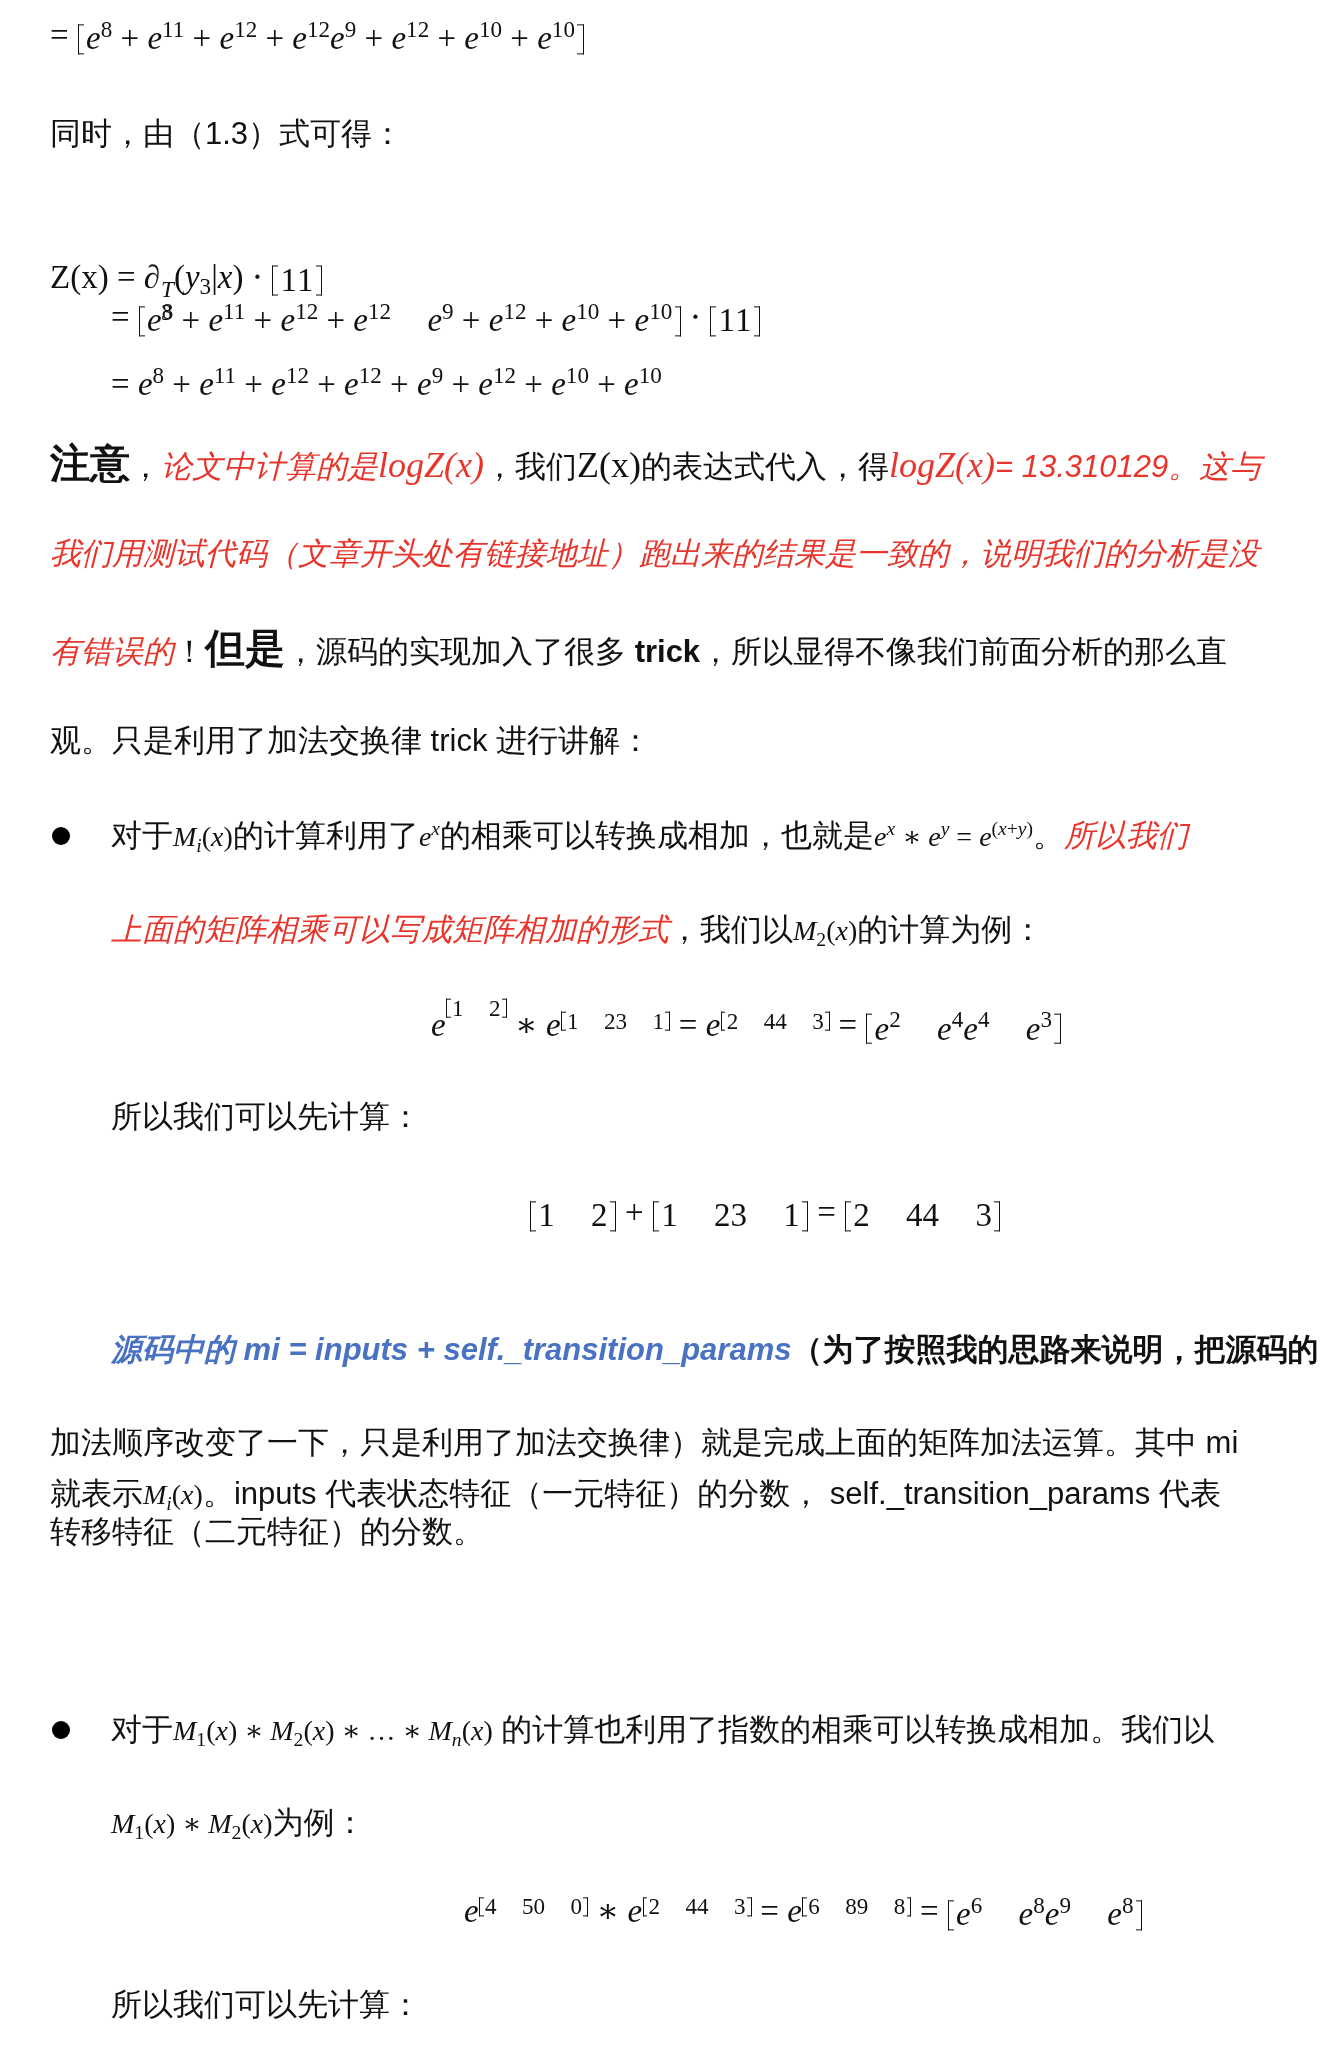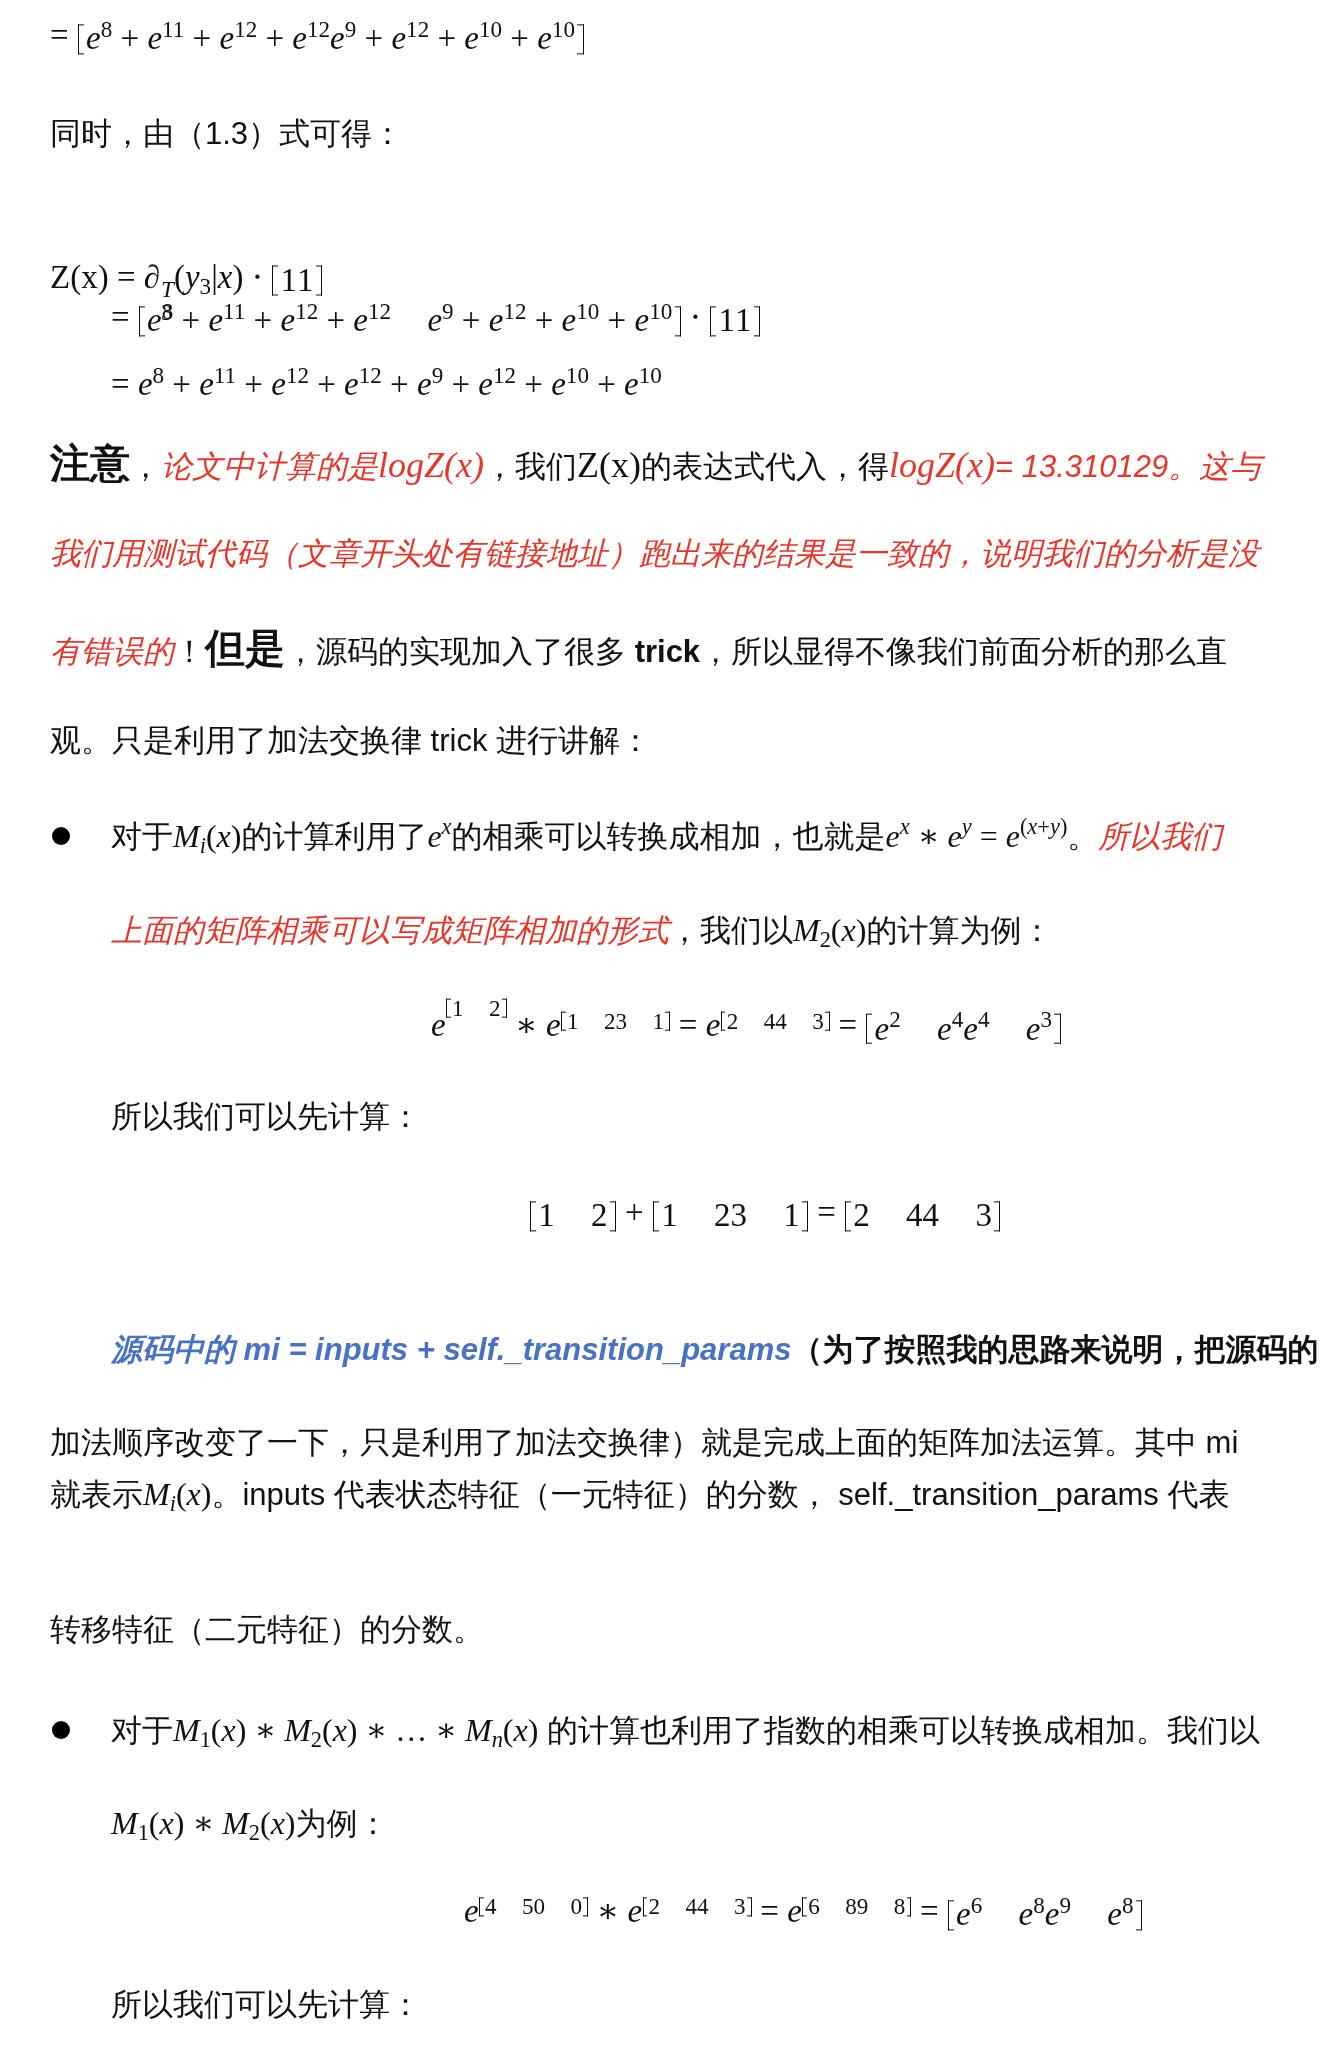--- a/index.html
+++ b/index.html
@@ -5,21 +5,21 @@
     :root { --text:#111111; --red:#e8352b; --blue:#4a72c4; --bg:#ffffff; }
     html, body { margin:0; padding:0; background:var(--bg); }
     body { width:1338px; height:2060px; position:relative; overflow:hidden; }
     .line {
       position:absolute; white-space:nowrap; transform:translateY(-50%);
       font-family:"Liberation Sans","DejaVu Sans",sans-serif; font-size:31px;
       color:var(--text); line-height:1.25;
     }
     .math-line, .math { font-family:"Liberation Serif","DejaVu Serif",serif; }
     .math-line { font-size:33px; }
-    .math { font-size:32px; }
+    .math { font-size:28px; }
     .serif { font-family:"Liberation Serif","DejaVu Serif",serif; font-size:36px; }
     .red { color:var(--red);font-style:italic; }
     .blue-i { color:var(--blue); font-style:italic; }
     .bold { font-weight:700; }
     .big { font-size:40px; font-weight:900;text-align:center; }
     .mi { font-style:italic; }
     .sup { font-size:0.7em; vertical-align:0.55em; line-height:0; }
     .sub { font-size:0.7em; vertical-align:-0.3em; line-height:0; }
     .supm2 { vertical-align:0.45em; }
     .supm1 { vertical-align:1.0em; }
@@ -153,21 +153,21 @@
           <span class="mcell"><span>4</span></span>
           <span class="mcell"><span>3</span></span>
         </span>
       </span></span></div>
 
 <div class="line" style="left:111px; top:1350px;font-weight:bold;"><span><span class="blue-i">源码中的 mi = inputs + self._transition_params</span><span>（为了按照我的思路来说明，把源码的</span></span></div>
 <div class="line" style="left:50px; top:1443px;">
   <span>加法顺序改变了一下，只是利用了加法交换律）就是完成上面的矩阵加法运算。其中 mi</span>
 </div>
 <div class="line" style="left:50px; top:1494px;"><span><span>就表示</span><span class="math"><span class="term "><span class="mi">M</span><span class="sub"><span class="mi">i</span></span></span><span>(</span><span class="mi">x</span><span>)</span></span><span>。inputs 代表状态特征（一元特征）的分数， self._transition_params 代表</span></span></div>
-<div class="line" style="left:50px; top:1630px;">
+<div class="line" style="left:50px; top:1532px;">
   <span>转移特征（二元特征）的分数。</span>
 </div>
 
 <div class="bullet" style="left:52px; top:1730px;"></div>
 <div class="line" style="left:111px; top:1730px;"><span><span>对于</span><span class="math"><span class="term "><span class="mi">M</span><span class="sub"><span>1</span></span></span><span>(</span><span class="mi">x</span><span>)</span><span> ∗ </span><span class="term "><span class="mi">M</span><span class="sub"><span>2</span></span></span><span>(</span><span class="mi">x</span><span>)</span><span> ∗ … ∗ </span><span class="term "><span class="mi">M</span><span class="sub"><span class="mi">n</span></span></span><span>(</span><span class="mi">x</span><span>)</span></span><span> 的计算也利用了指数的相乘可以转换成相加。我们以</span></span></div>
 <div class="line" style="left:111px; top:1823px;"><span><span class="math"><span class="term "><span class="mi">M</span><span class="sub"><span>1</span></span></span><span>(</span><span class="mi">x</span><span>)</span><span> ∗ </span><span class="term "><span class="mi">M</span><span class="sub"><span>2</span></span></span><span>(</span><span class="mi">x</span><span>)</span></span><span>为例：</span></span></div>
 <div class="line math-line" style="left:464px; top:1912px;"><span><span class="term "><span class="mi">e</span><span class="sup supm supm2"><span class="mat ">
             <span class="mrow">
               <span class="mcell"><span>4</span></span>
               <span class="mcell"><span>5</span></span>

